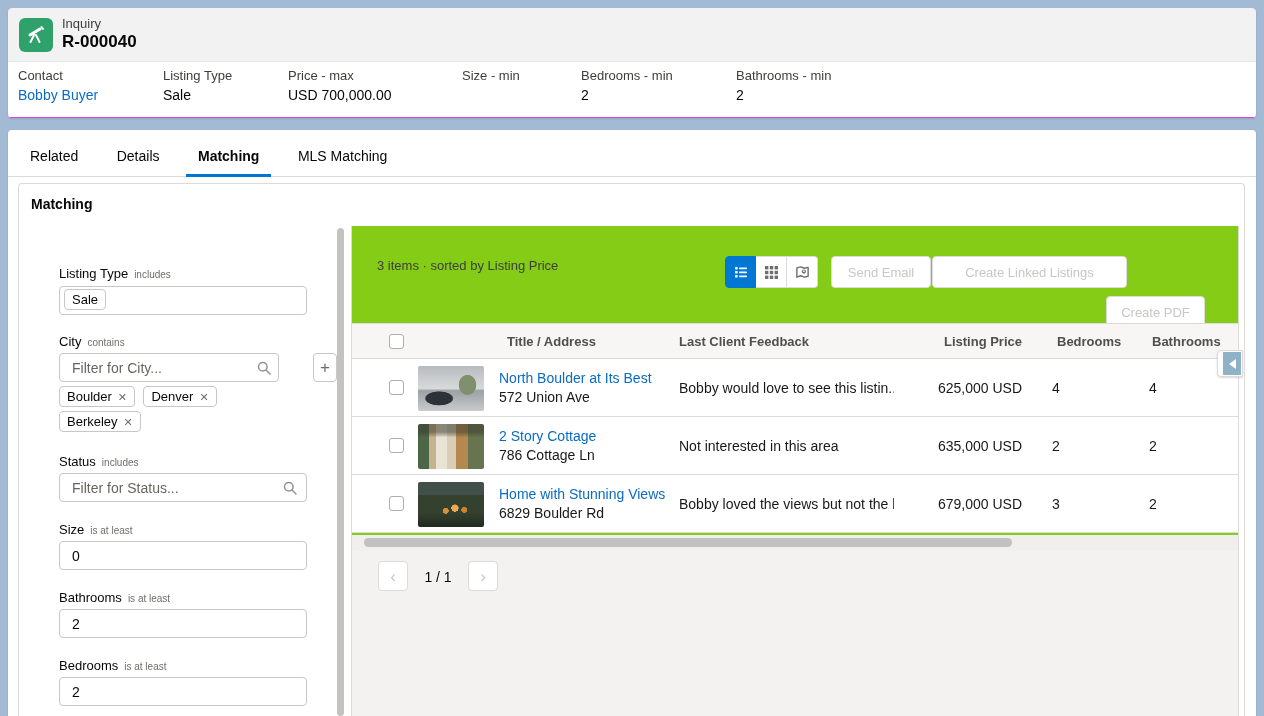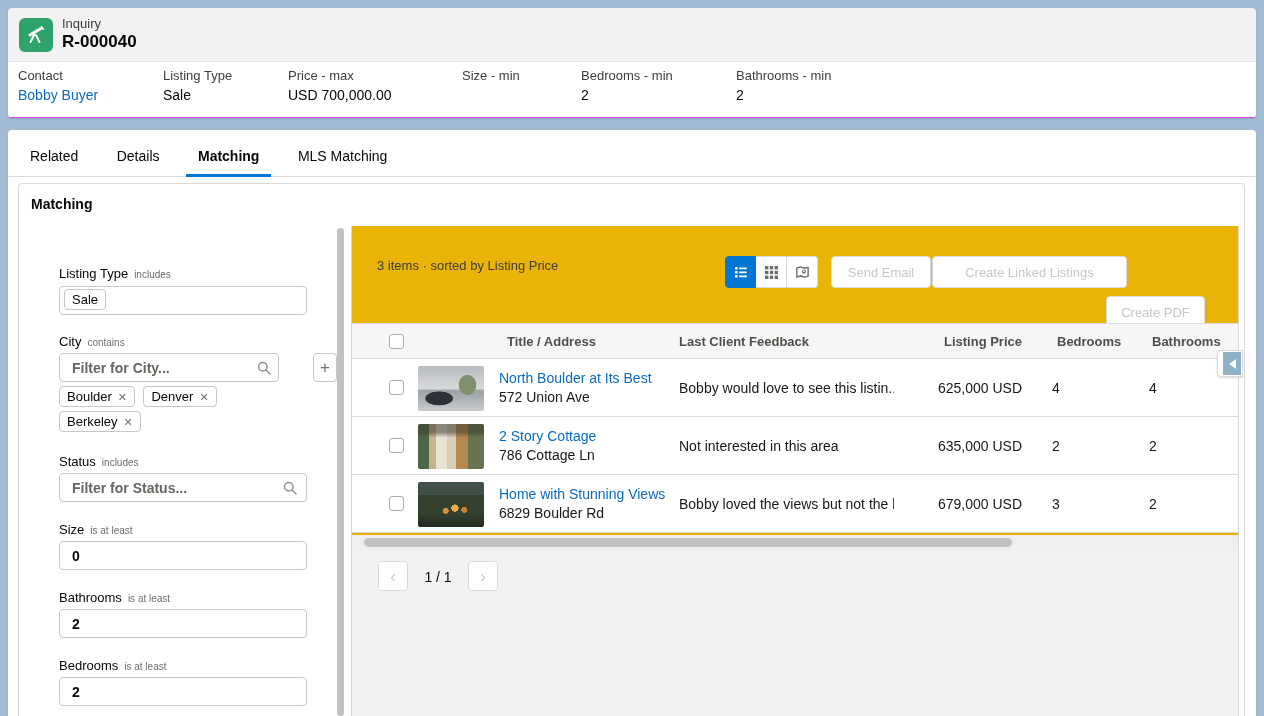--- a/index.html
+++ b/index.html
@@ -33,39 +33,39 @@
     border:1px solid #dddbda; border-bottom:none; border-radius:4px 4px 0 0; background:#fff; overflow:hidden; }
   .panel-title { position:absolute; left:12px; top:12px; font-size:14px; font-weight:bold; }
 
   
   .f-group-label { position:absolute; left:40px; font-size:13px; color:#080707; }
   .f-op { font-size:10px; color:#706e6b; margin-left:6px; font-weight:normal; }
   .f-box { position:absolute; left:40px; width:248px; height:29px; border:1px solid #c9c7c5;
     border-radius:4px; background:#fff; }
   .f-input { position:absolute; left:40px; width:248px; height:29px; border:1px solid #c9c7c5;
     border-radius:4px; background:#fff; font-family:"Liberation Sans",sans-serif; font-size:14px;
-    padding:0 30px 0 12px; color:#080707; outline:none;font-weight:bold; }
+    padding:0 30px 0 12px; color:#080707; outline:none; }
   .f-input::placeholder { color:#696662; opacity:1; }
   .f-input.num { padding-right:10px; }
   .search-ic { position:absolute; width:14px; height:14px; }
   .plus-btn { position:absolute; left:294px; width:24px; height:29px; border:1px solid #c9c7c5;
     border-radius:4px; background:#fff; font-size:17px; color:#706e6b; line-height:27px; text-align:center; cursor:pointer; }
   .pill { display:inline-block; border:1px solid #c9c7c5; border-radius:4px; background:#fff;
     font-size:13px; color:#080707; padding:2px 7px; margin:0 4px 4px 0; white-space:nowrap; }
   .pill .x { color:#706e6b; font-size:11px; margin-left:6px; cursor:pointer; }
   .pill-rows { position:absolute; left:40px; width:260px; }
 
   .vscroll { position:absolute; left:316px; top:42px; width:11px; bottom:0; }
   .vscroll .thumb { position:absolute; left:2px; top:2px; width:7px; bottom:0; background:#c4c2c0; border-radius:4px; }
   .splitter-arrow { position:absolute; left:333px; top:384px; width:0; height:0;
     border-top:5px solid transparent; border-bottom:5px solid transparent; border-right:6px solid #514f4d; cursor:pointer; }
 
   
   .results { position:absolute; left:332px; top:42px; width:888px; height:491px;
-    border-left:1px solid #dddbda; border-right:1px solid #dddbda; background:#eab308; }
+    border-left:1px solid #dddbda; border-right:1px solid #dddbda; background:#84cc16; }
   .summary { position:absolute; left:25px; top:32px; font-size:13px; color:#3e3e3c; }
   .view-group { position:absolute; left:373px; top:30px; height:32px; display:flex; }
   .vbtn { width:31px; height:32px; border:1px solid #dddbda; background:#fff; display:flex;
     align-items:center; justify-content:center; cursor:pointer; }
   .vbtn:first-child { border-radius:4px 0 0 4px; }
   .vbtn:last-child { border-radius:0 4px 4px 0; }
   .vbtn + .vbtn { border-left:none; }
   .vbtn.active { background:#0176d3; border-color:#0176d3; }
   .act-btn { position:absolute; top:30px; height:32px; border:1px solid #dddbda; border-radius:4px;
     background:#fff; color:#c9c7c5; font-size:13px; font-family:"Liberation Sans",sans-serif;

